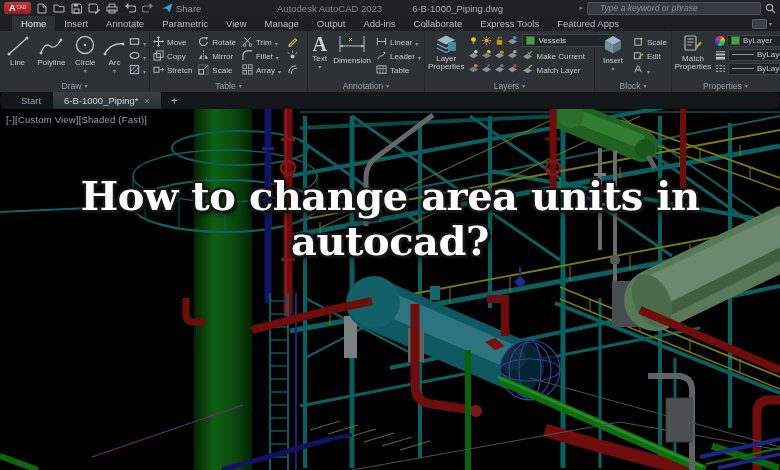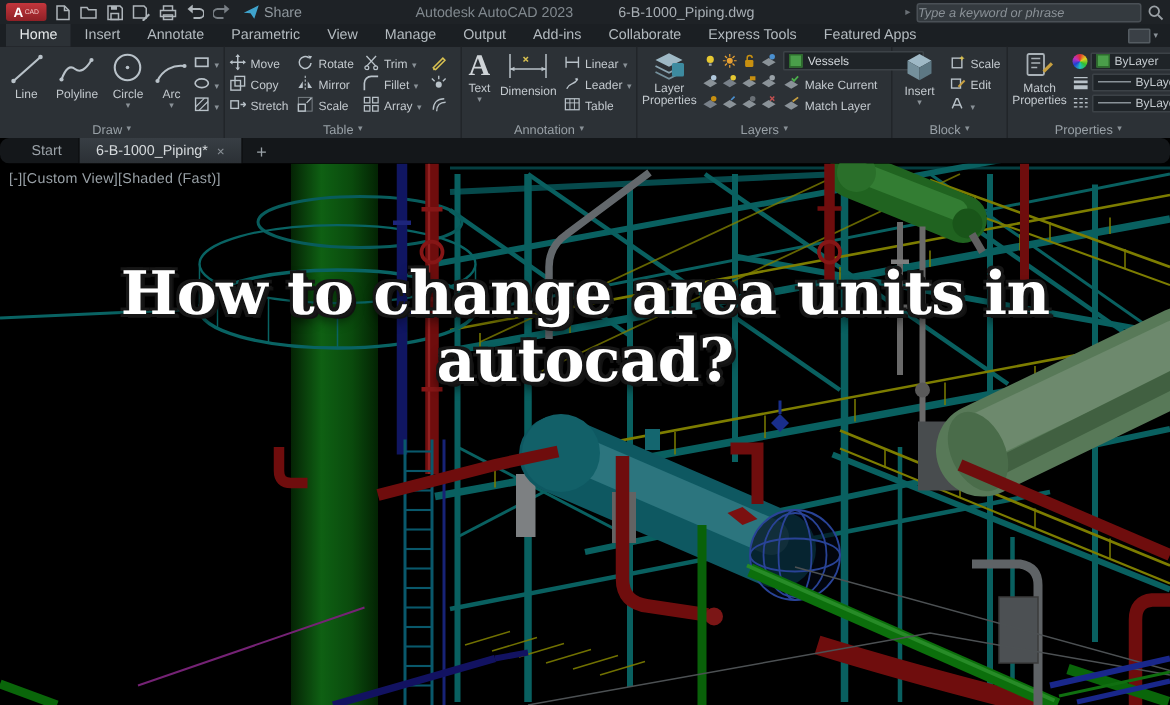--- a/index.html
+++ b/index.html
@@ -12,25 +12,25 @@
   .applogo .al{color:#fff;font-weight:bold;font-size:9px;line-height:1;}
   .applogo .as{color:#f2c9c9;font-size:4.5px;line-height:1;}
   .qat{display:flex;align-items:center;gap:6px;}
   .qat svg{display:block;}
   .sharegrp{display:flex;align-items:center;gap:3px;margin-left:8px;color:#8f979d;}
   .tcenter{position:absolute;left:0;right:0;top:0;height:16px;display:flex;align-items:center;justify-content:center;gap:30px;pointer-events:none;}
   .tprod{color:#80888e;}
   .tdoc{color:#a7aeb4;}
   .tsearch{margin-left:auto;display:flex;align-items:center;gap:4px;}
   .sarrow{color:#6a7076;font-size:7px;}
-  .sbox{width:148px;height:11px;background:#343a3f;border:1px solid #4a5056;border-radius:2px;color:#c6ccd1;font-size:8.5px;font-style:italic;padding:0 0;outline:none;}
+  .sbox{width:148px;height:11px;background:#343a3f;border:1px solid #4a5056;border-radius:2px;color:#c6ccd1;font-size:8.5px;font-style:italic;padding:0 12px;outline:none;}
   .sbox::placeholder{color:#8a9197;}
 
   
-  .rtabs{height:15px;background:#1b1f23;display:flex;align-items:stretch;font-size:9.5px;color:#b4bbc0;flex:0 0 auto;padding-left:4px;}
+  .rtabs{height:15px;background:#1b1f23;display:flex;align-items:stretch;font-size:9.5px;color:#b4bbc0;flex:0 0 auto;padding-left:12px;}
   .rtab{display:flex;align-items:center;padding:0 9px;cursor:default;white-space:nowrap;}
   .rtab.active{background:#2c3136;color:#e6e9eb;}
   .rtabend{margin-left:auto;display:flex;align-items:center;gap:2px;padding-right:8px;color:#8a9197;}
   .rminbox{width:13px;height:8px;background:#3a4046;border:1px solid #555c62;border-radius:1px;}
 
   
   .ribbon{height:61px;background:#2c3136;display:flex;flex:0 0 auto;}
   .panel{display:flex;flex-direction:column;border-right:1px solid #212529;box-sizing:border-box;}
   .ptools{flex:1;display:flex;align-items:flex-start;padding:3px 3px 0 3px;gap:2px;}
   .plabel{height:12px;font-size:8.5px;color:#99a1a7;display:flex;align-items:center;justify-content:center;gap:3px;flex:0 0 auto;}

